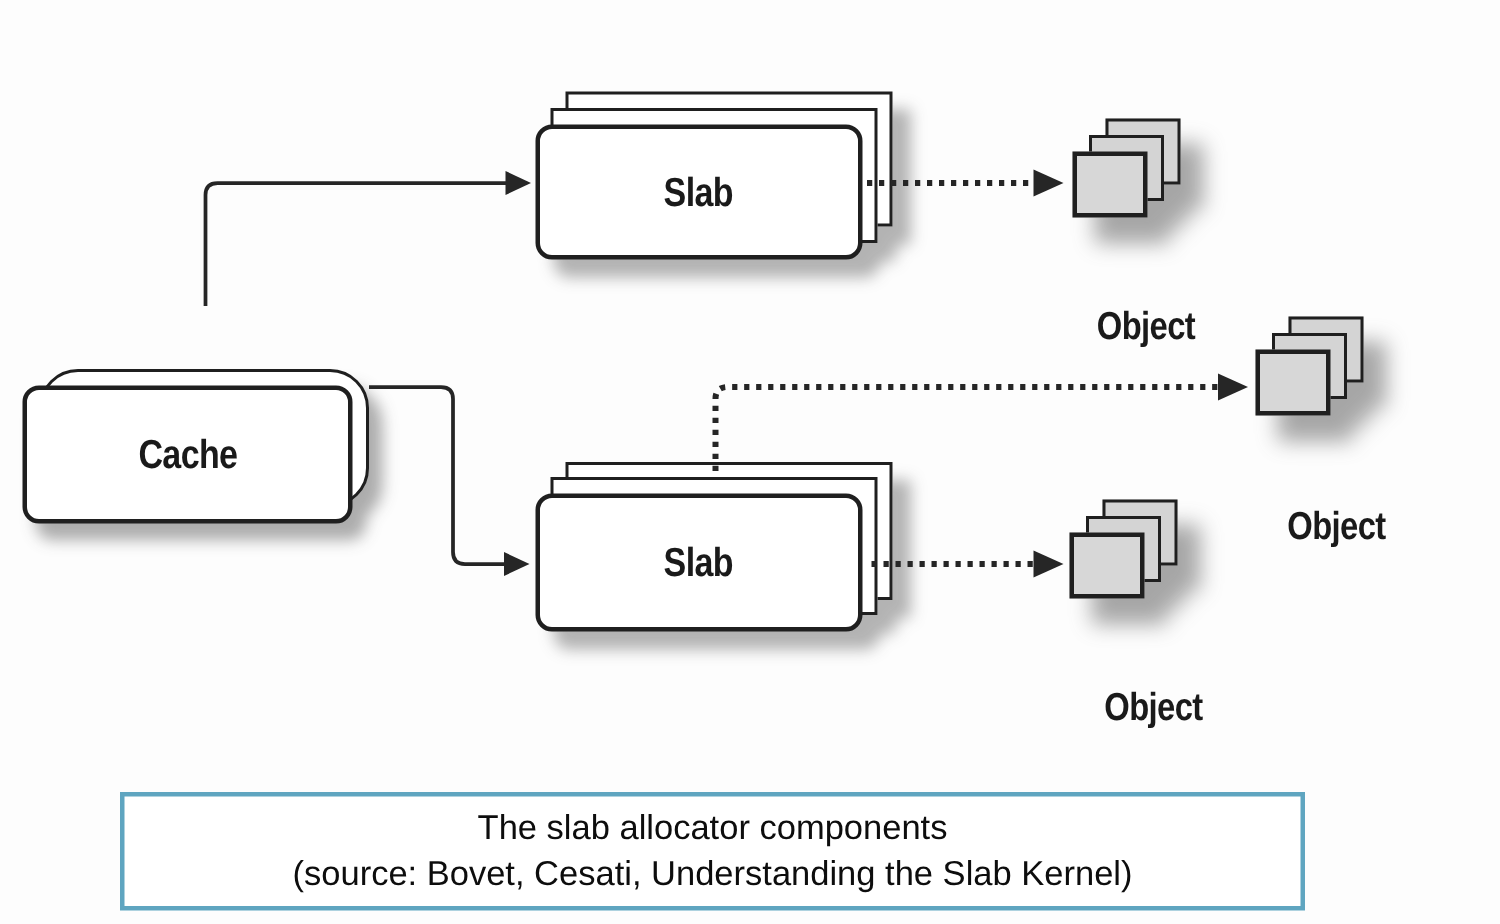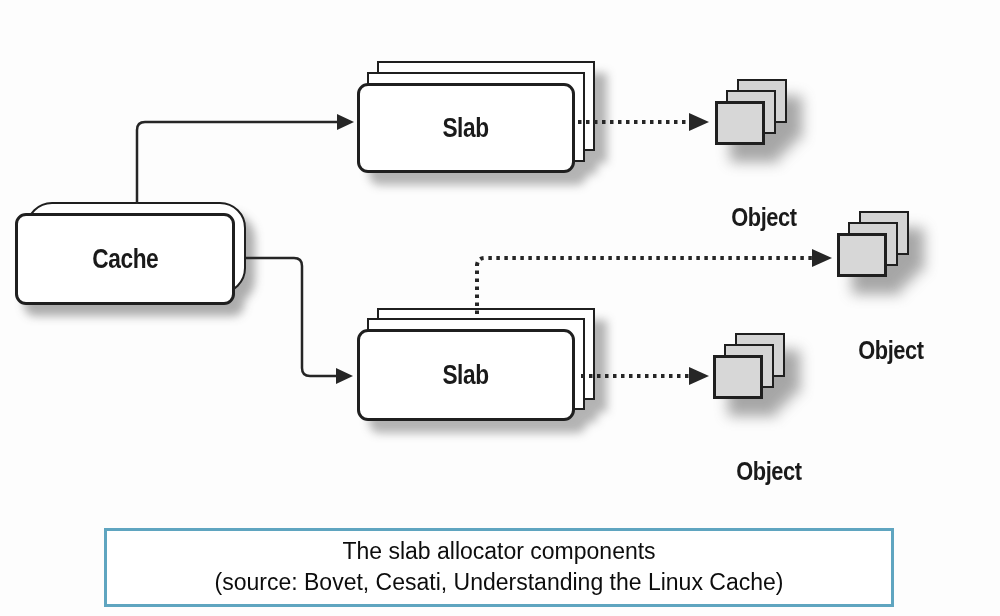--- a/index.html
+++ b/index.html
@@ -23,21 +23,21 @@
   }
   
   .node{position:absolute;}
   .layer{
     position:absolute;
     background:var(--node-fill);
     border:2.5px solid var(--node-border);
   }
   .layer.front{border-width:3.5px;display:flex;align-items:center;justify-content:center;border-radius:11px;}
   .rounded{border-radius:26px;}
-  .cache-node{width:232px;height:104px;filter:drop-shadow(9px 11px 5px rgba(40,40,40,.38));}
+  .cache-node{width:232px;height:104px;filter:drop-shadow(9px 11px 5px rgba(40,40,40,.38));margin-top:44px;}
   .cache-node .layer{width:220px;height:92px;}
   .slab-node{width:239px;height:112px;filter:drop-shadow(12px 12px 5px rgba(40,40,40,.35));}
   .slab-node .layer{width:218px;height:90px;}
   .slab-bottom .layer{height:92px;}
   .obj-group{width:73px;height:67px;filter:drop-shadow(15px 17px 7px rgba(60,60,60,.45));}
   .obj-group .sq{
     position:absolute;width:50px;height:44px;
     background:var(--object-fill);
     border:2.5px solid var(--node-border);
   }
@@ -54,21 +54,21 @@
     position:absolute;width:120px;text-align:right;margin-top:38px;
   }
   .obj-label .lbl{font-size:26px;}
   
   .connectors{position:absolute;left:0;top:0;pointer-events:none;}
   .edge{stroke:var(--connector);fill:none;stroke-width:2.5px;}
   .edge.dotted{stroke-width:4px;stroke-dasharray:3.5 4.5;stroke-linecap:butt;}
   .arrowhead{fill:var(--connector);stroke:none;}
   
   .caption-box{
-    position:absolute;left:104px;top:528px;width:790px;height:79px;
+    position:absolute;left:80px;top:528px;width:790px;height:79px;
     background:#ffffff;
     border:3px solid var(--caption-border);
     display:flex;flex-direction:column;align-items:center;justify-content:center;
     gap:3px;
   }
   .caption-box div{
     font-size:23px;color:var(--caption-text);line-height:1.2;text-align:center;
   }
 </style>
 </head>
@@ -139,16 +139,16 @@
 
     <path class="edge dotted" d="M 581 376 H 690"></path>
     <polygon class="arrowhead" points="689,367 709,376 689,385"></polygon>
 
     <path class="edge dotted" d="M 477 314 V 266 Q 477 258 485 258 H 813"></path>
     <polygon class="arrowhead" points="812,249 832,258 812,267"></polygon>
   </svg>
 
   <div class="caption-box">
     <div>The slab allocator components</div>
-    <div>(source: Bovet, Cesati, Understanding the Linux Cache)</div>
+    <div>(source: Bovet, Cesati, Understanding the Slab Kernel)</div>
   </div>
 
 </div>
 
 </body></html>

